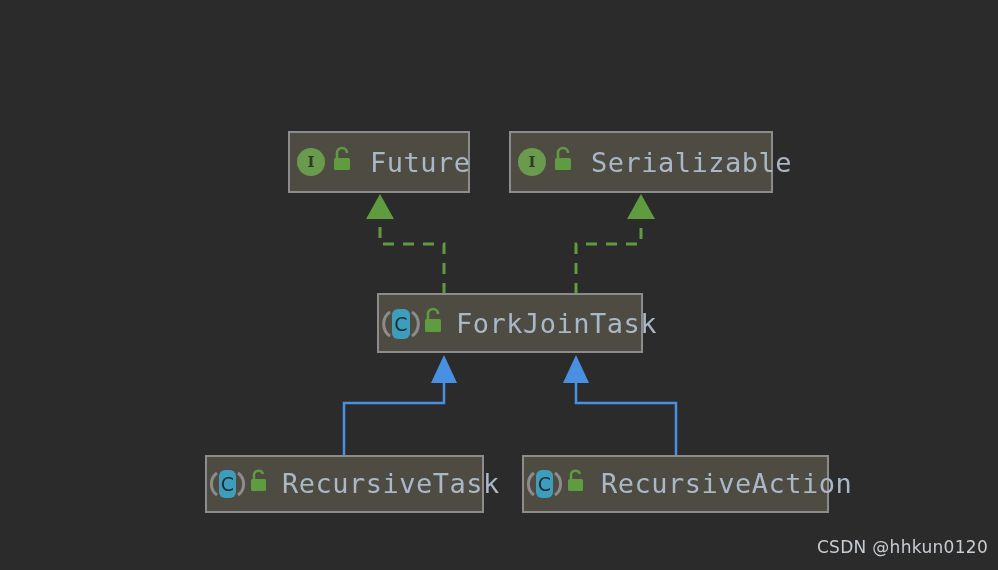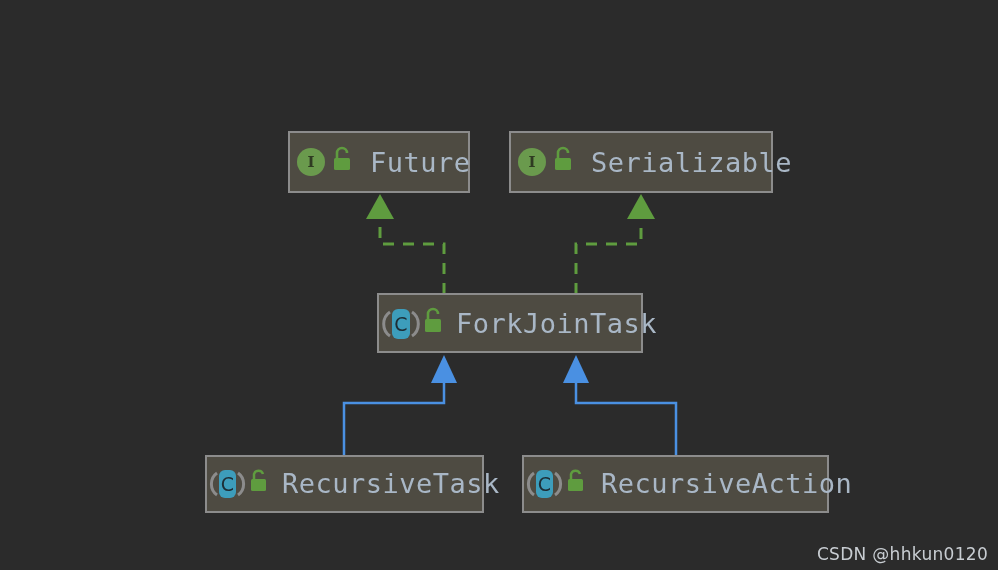--- a/index.html
+++ b/index.html
@@ -41,21 +41,21 @@
   .icon-letter-class {
     font-family: "DejaVu Sans", sans-serif;
     font-size: 19px;
     fill: #1d2d35;
     text-anchor: middle;
     dominant-baseline: central;
   }
   .watermark-text {
     position: absolute;
     right: 10px;
-    bottom: 6px;
+    bottom: 13px;
     font-family: "DejaVu Sans", sans-serif;
     font-size: 17px;
     color: #c8cdd2;
     letter-spacing: 0.3px;
     white-space: nowrap;
   }
 </style>
 </head>
 <body>
 

